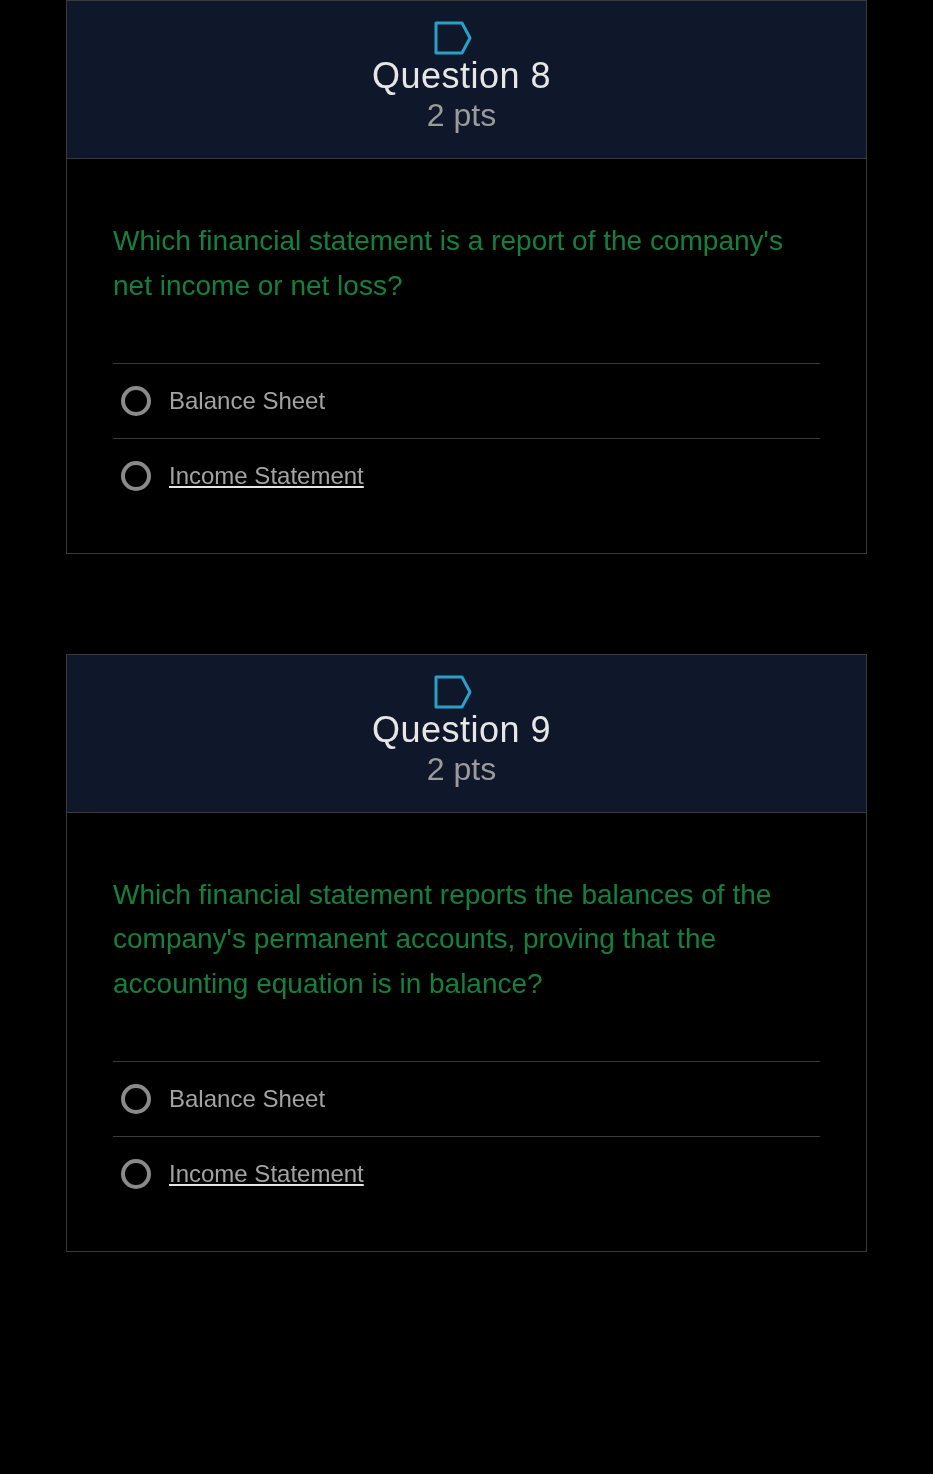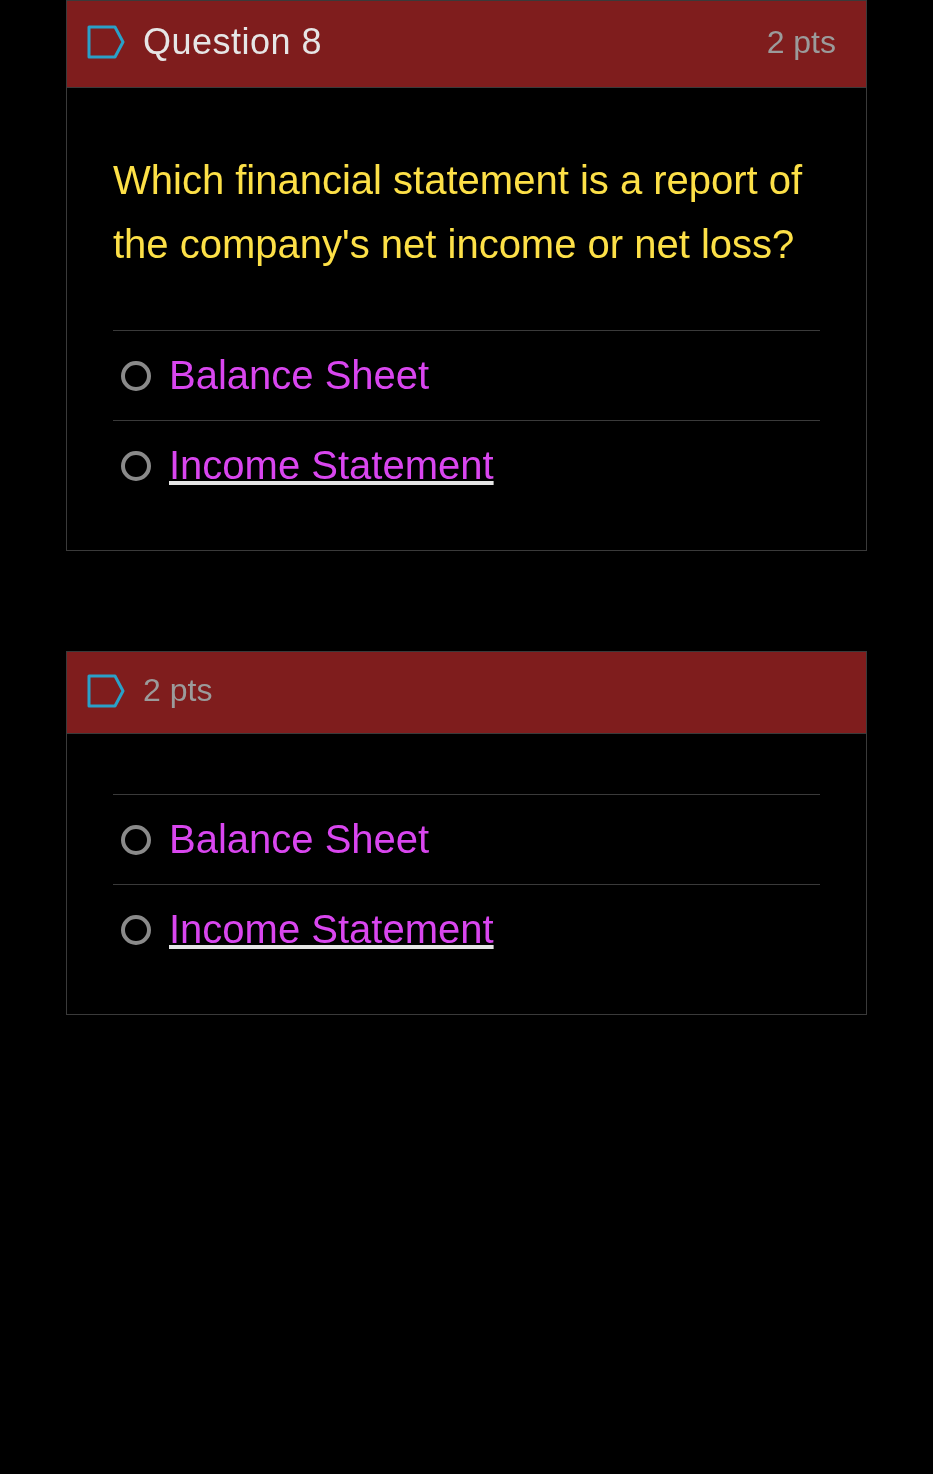--- a/index.html
+++ b/index.html
@@ -21,21 +21,22 @@
     margin-top: 0;
   }
   .question-card:last-child {
     margin-bottom: 20px;
   }
   .q-header {
     display: flex;
     align-items: center;
     padding: 20px 30px 24px 20px;
     border-bottom: 1px solid #3a3a3a;
-    background: #7f1d1d;
+    background: #0f172a;
+    flex-direction: column;
   }
   .flag-icon {
     width: 40px;
     height: 34px;
     margin-right: 16px;
     flex: 0 0 auto;
   }
   .q-title {
     font-size: 36px;
     font-weight: 400;
@@ -46,23 +47,23 @@
   .q-points {
     font-size: 32px;
     color: #9b9b9b;
     font-weight: 400;
     text-align: right;
   }
   .q-body {
     padding: 60px 46px 40px 46px;
   }
   .q-prompt {
-    font-size: 40px;
+    font-size: 28px;
     line-height: 1.6;
-    color: #fde047;
+    color: #15803d;
     margin-bottom: 54px;
     font-weight: 300;
   }
   .options {
     border-top: 1px solid #3a3a3a;
   }
   .option-row {
     display: flex;
     align-items: center;
     padding: 22px 8px;
@@ -76,22 +77,22 @@
   .radio {
     width: 30px;
     height: 30px;
     border: 4px solid #8a8a8a;
     border-radius: 50%;
     margin-right: 18px;
     flex: 0 0 auto;
     background: transparent;
   }
   .option-label {
-    font-size: 40px;
-    color: #d946ef;
+    font-size: 24px;
+    color: #a3a3a3;
     font-weight: 300;
   }
 </style>
 </head>
 <body>
 
 <div class="page">
 
   <div class="question-card">
     <div class="q-header">
@@ -118,23 +119,25 @@
     </div>
   </div>
 
   <div class="question-card">
     <div class="q-header">
       <span class="flag-icon">
         <svg viewBox="0 0 40 34" width="40" height="34">
           <path d="M2 2 H28 L36 17 L28 32 H2 Z" fill="none" stroke="#2aa0c8" stroke-width="3" stroke-linejoin="round"></path>
         </svg>
       </span>
+      <span class="q-title">Question 9</span>
       <span class="q-points">2 pts</span>
     </div>
     <div class="q-body">
+      <p class="q-prompt">Which financial statement reports the balances of the company's permanent accounts, proving that the accounting equation is in balance?</p>
       <div class="options">
         <label class="option-row">
           <span class="radio"></span>
           <span class="option-label">Balance Sheet</span>
         </label>
         <label class="option-row">
           <span class="radio"></span>
           <span class="option-label">Income Statement</span>
         </label>
       </div>

